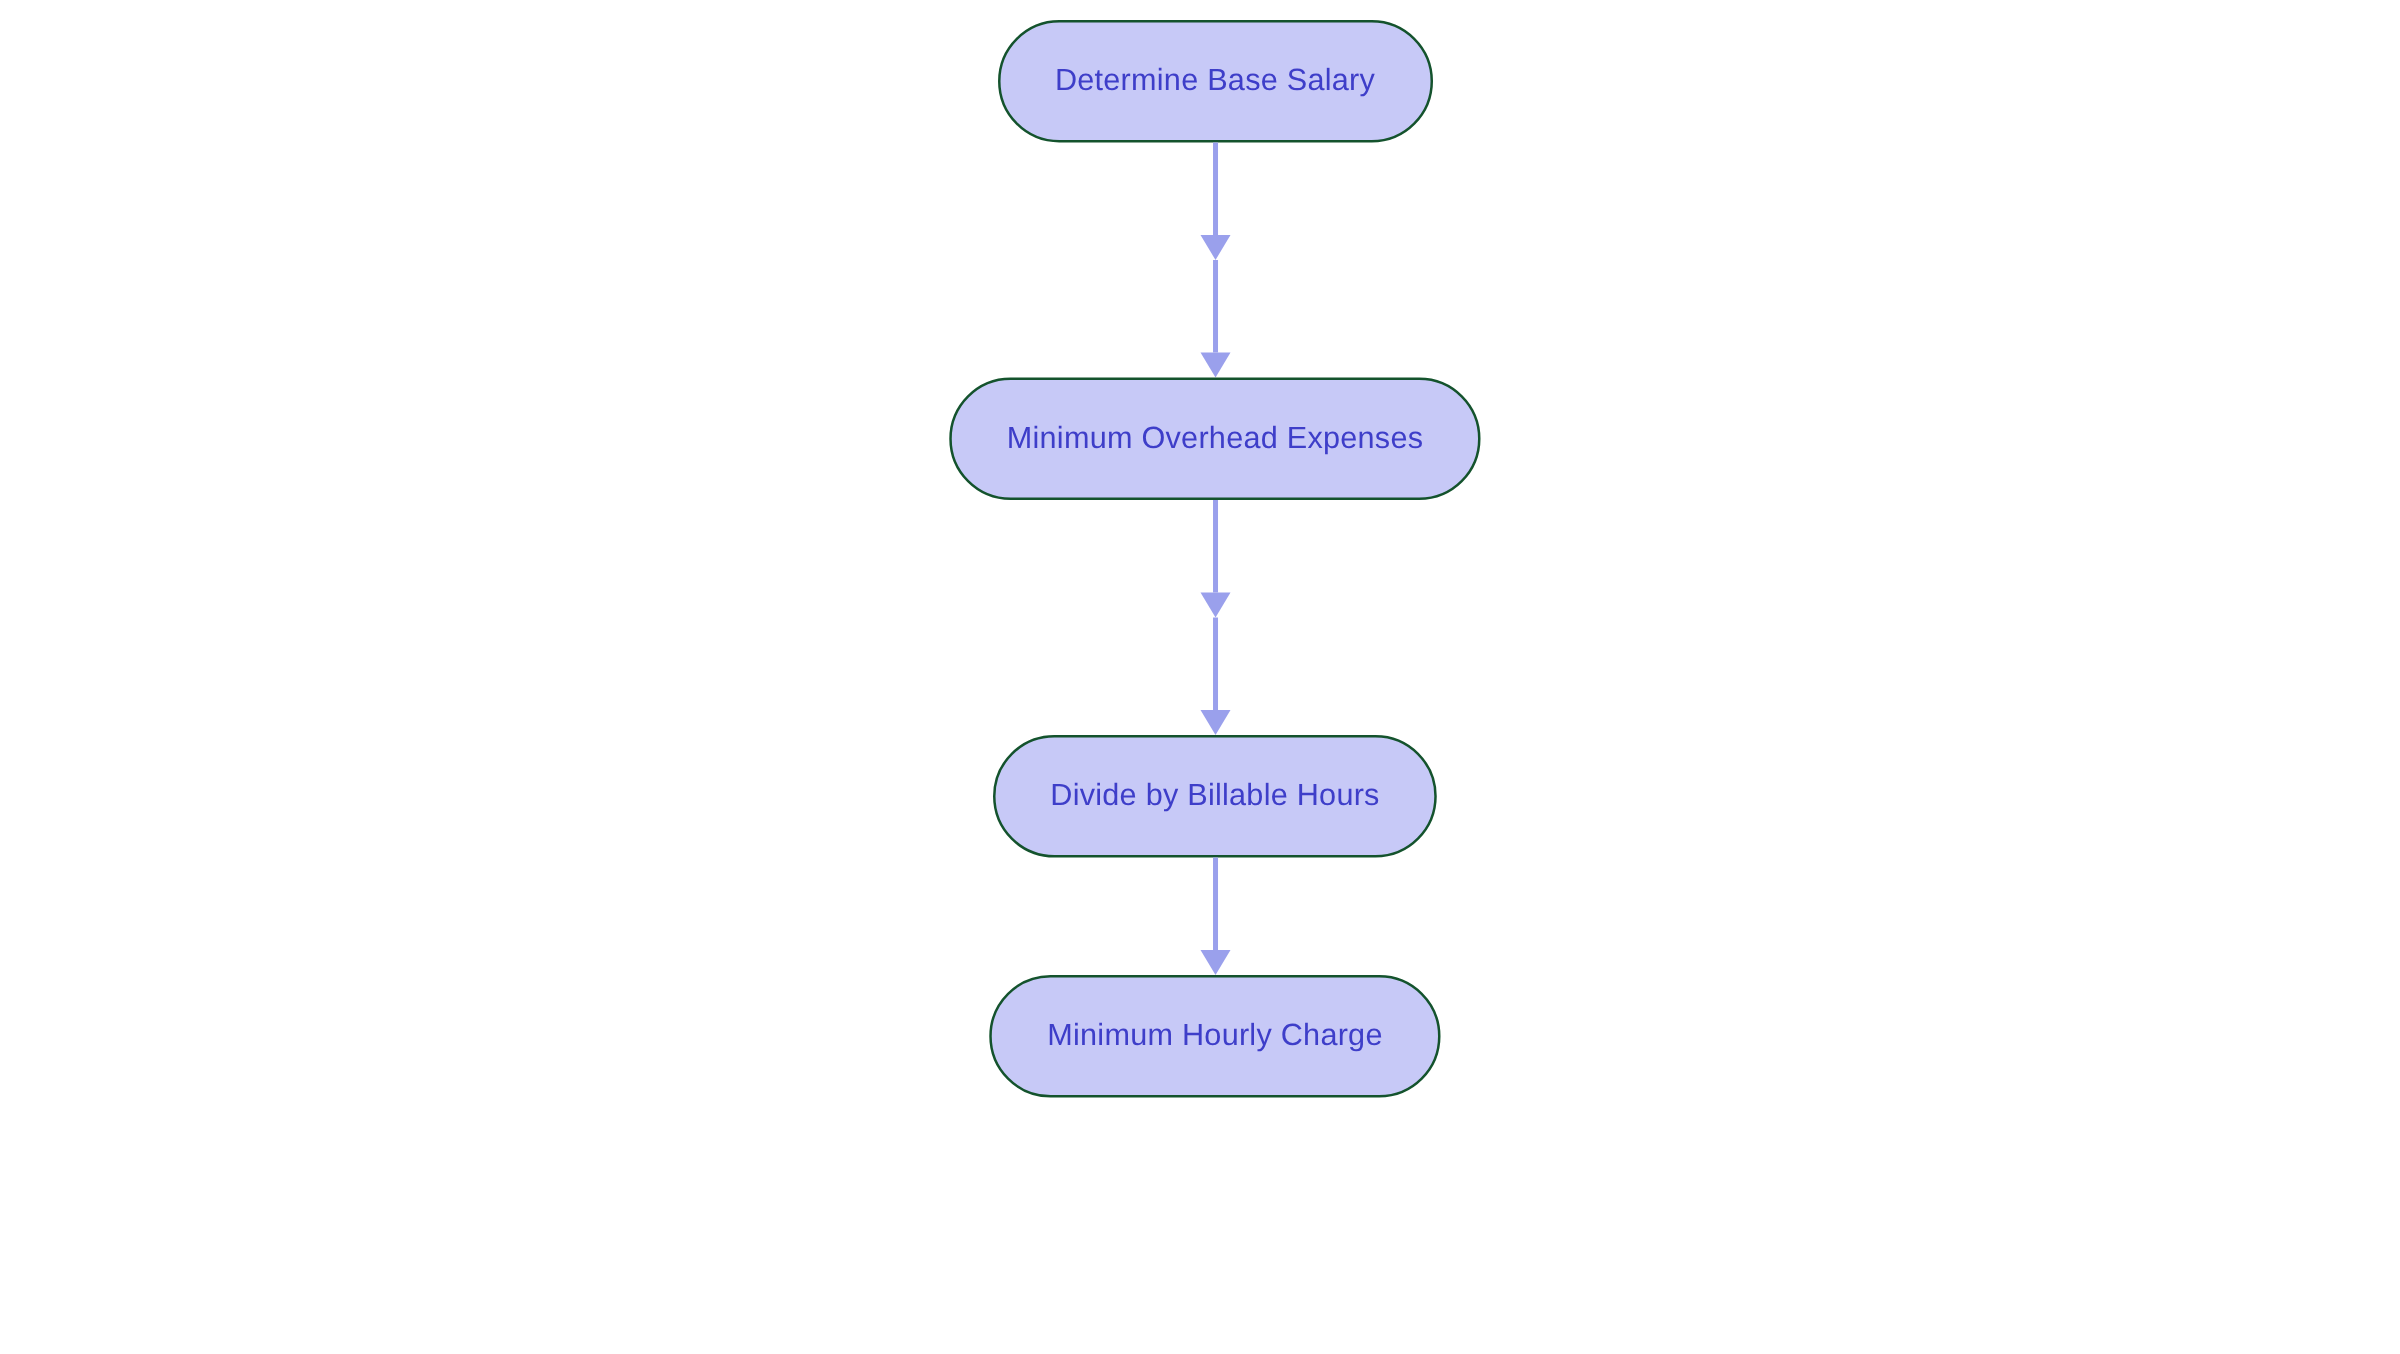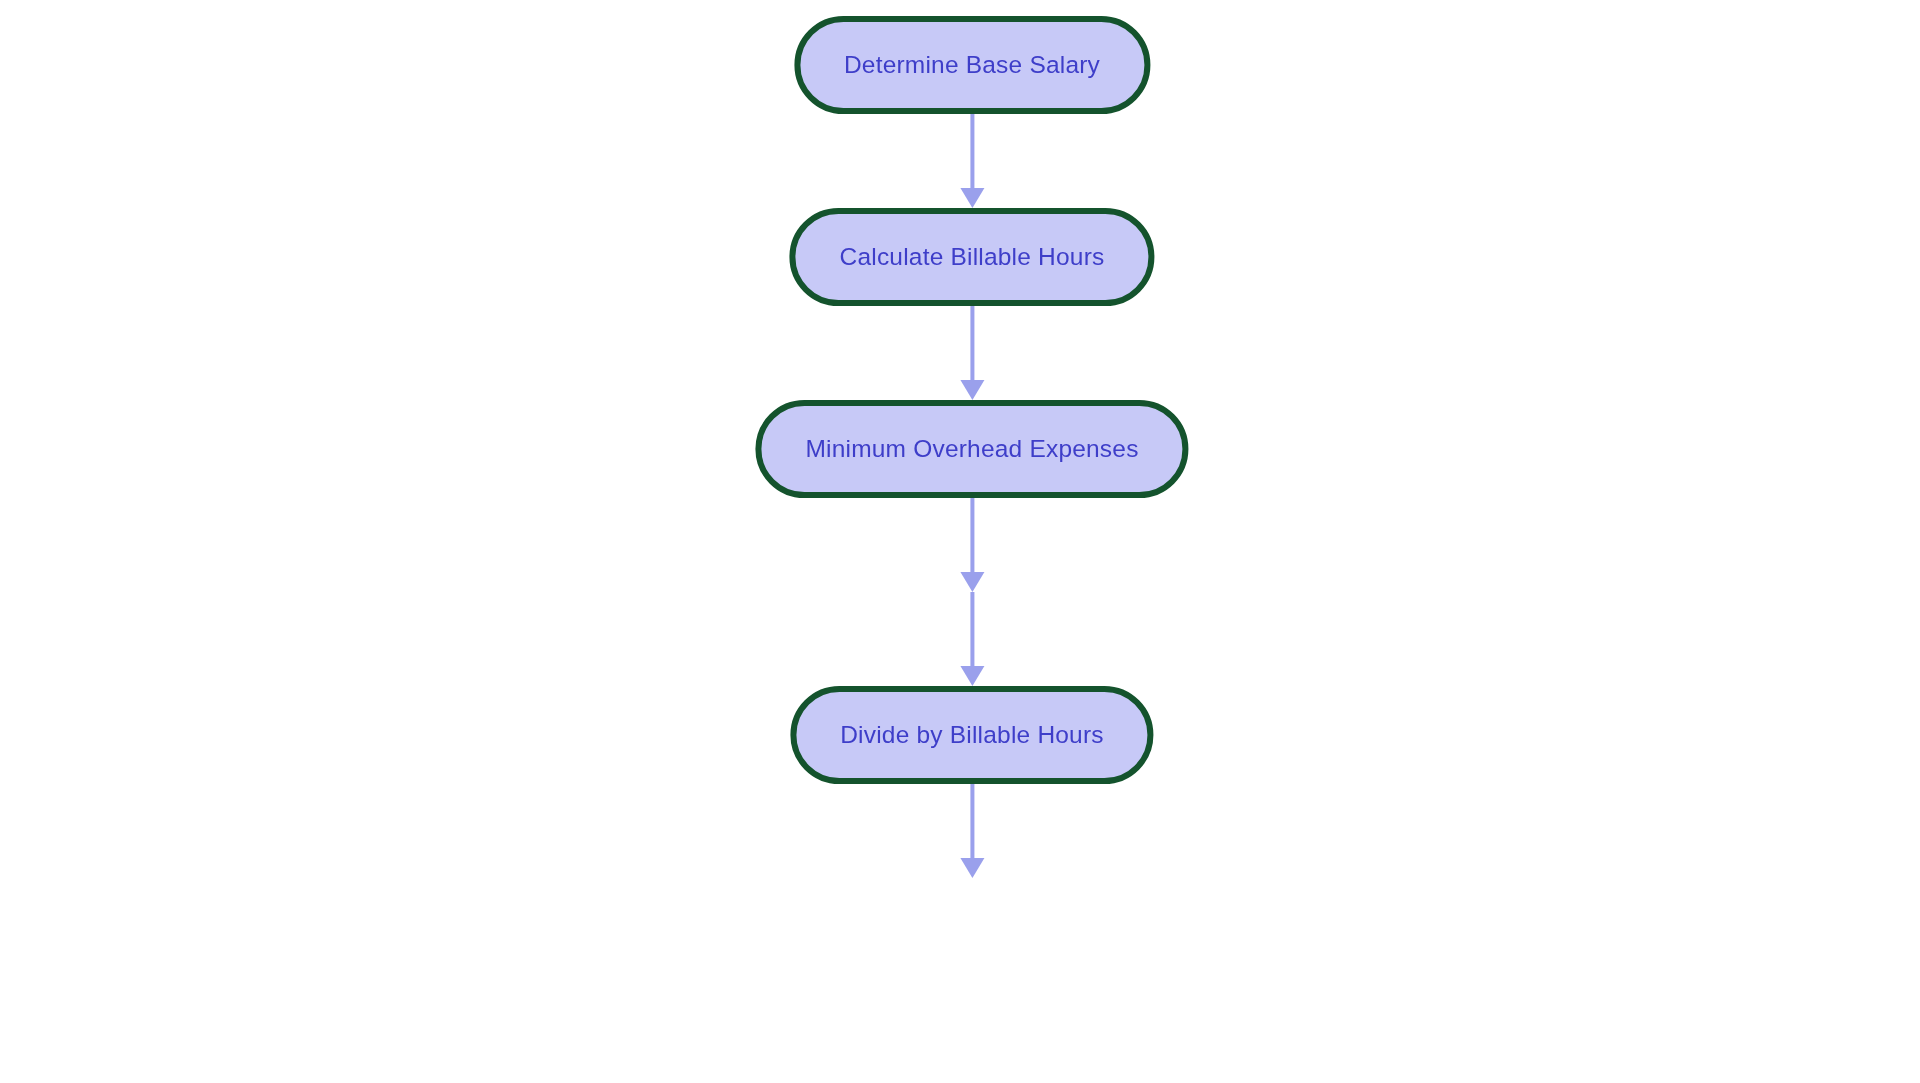--- a/index.html
+++ b/index.html
@@ -26,21 +26,21 @@
   }
   .node {
     box-sizing: border-box;
     height: 98px;
     min-width: 330px;
     padding: 0 44px;
     display: flex;
     align-items: center;
     justify-content: flex-start;
     background: #c7c9f7;
-    border: 6px solid #14532d;
+    border: 2px solid #14532d;
     border-radius: 49px;
     color: #3e3ec9;
     font-size: 24.5px;
     letter-spacing: 0.2px;
     white-space: nowrap;
   }
   .arrow {
     height: 94px;
     display: flex;
     flex-direction: column;
@@ -68,23 +68,20 @@
 
     <div class="node">
       <span>Determine Base Salary</span>
     </div>
 
     <div class="arrow">
       <div class="arrow-line"></div>
       <div class="arrow-head"></div>
     </div>
 
-    <div class="node">
-      <span>Calculate Billable Hours</span>
-    </div>
 
     <div class="arrow">
       <div class="arrow-line"></div>
       <div class="arrow-head"></div>
     </div>
 
     <div class="node">
       <span>Minimum Overhead Expenses</span>
     </div>
 
@@ -101,15 +98,18 @@
 
     <div class="node">
       <span>Divide by Billable Hours</span>
     </div>
 
     <div class="arrow">
       <div class="arrow-line"></div>
       <div class="arrow-head"></div>
     </div>
 
+    <div class="node">
+      <span>Minimum Hourly Charge</span>
+    </div>
 
   </div>
 </div>
 
 </body></html>

